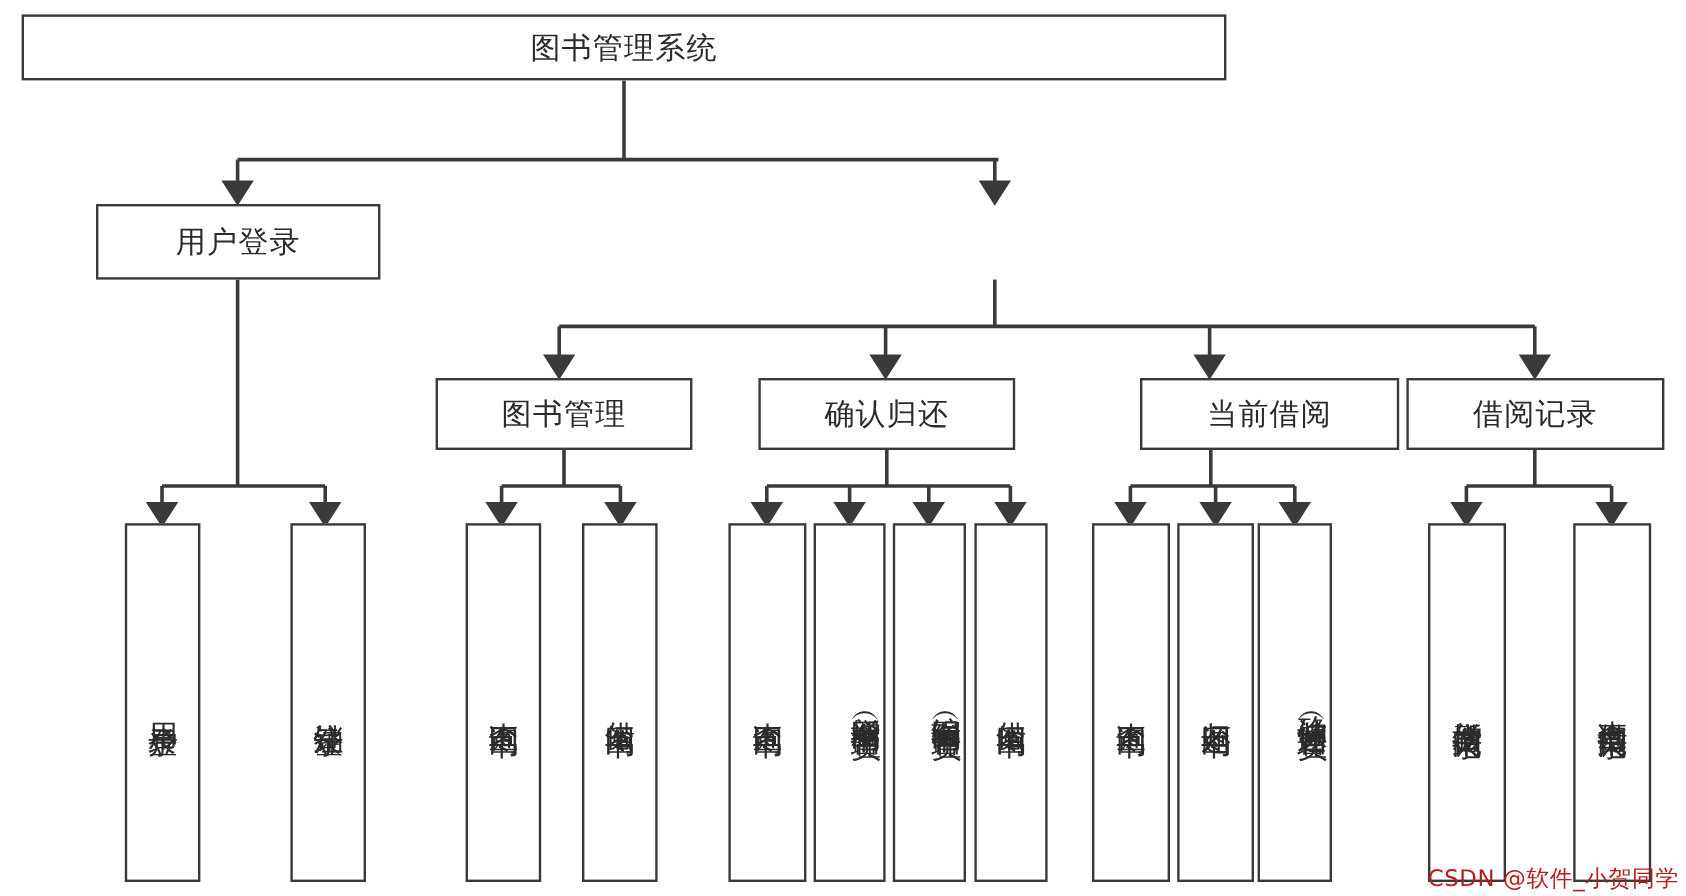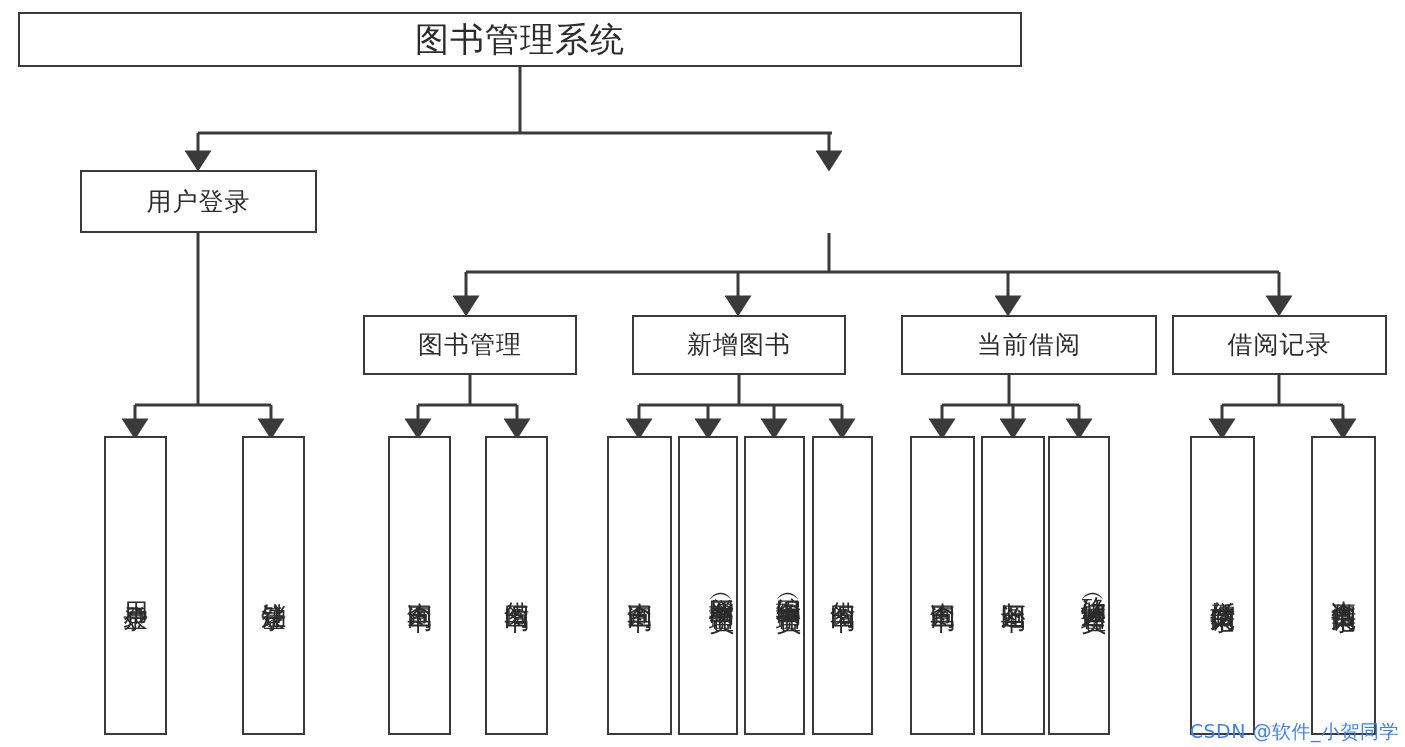--- a/index.html
+++ b/index.html
@@ -2,25 +2,25 @@
 <html><head>
 <meta charset="utf-8">
 <style>
   html,body{margin:0;padding:0;background:#ffffff;}
   body{width:1405px;height:747px;font-family:"DejaVu Sans","Liberation Sans",sans-serif;}
   #stage{position:relative;width:1405px;height:747px;overflow:hidden;background:#fff;}
   #wires{position:absolute;left:0;top:0;width:1405px;height:747px;}
   .node{position:absolute;box-sizing:border-box;background:#ffffff;border:2.5px solid #3a3a3a;
         display:flex;align-items:center;justify-content:center;color:#2b2b2b;}
   .node.h{font-size:25px;letter-spacing:1px;line-height:1.1;}
-  .node.root{font-size:34px;}
+  .node.root{font-size:25px;}
   .node.v{writing-mode:vertical-rl;text-orientation:upright;font-size:25px;
           line-height:1.18;letter-spacing:2px;padding:14px 0;align-items:flex-start;justify-content:center;}
   .node.v span{display:block;}
-  .wm{position:absolute;right:6px;bottom:2px;font-size:19px;color:#3b82f6;letter-spacing:0.5px;
+  .wm{position:absolute;right:6px;bottom:2px;font-size:19px;color:#b91c1c;letter-spacing:0.5px;
       white-space:nowrap;font-family:"DejaVu Sans","Liberation Sans",sans-serif;}
 </style>
 </head>
 <body>
 
 <div id="stage">
 
   <svg id="wires" viewBox="0 0 1405 747">
     <defs>
       <marker id="arw" markerWidth="9" markerHeight="9" refX="3.2" refY="4.5" orient="auto" markerUnits="strokeWidth">
@@ -71,23 +71,23 @@
     </g>
   </svg>
 
   <div class="node h root" style="left:18px;top:12px;width:1004px;height:55px;">图书管理系统</div>
 
   <div class="node h" style="left:80px;top:170px;width:237px;height:63px;">用户登录</div>
 
 
   <div class="node h" style="left:363px;top:315px;width:214px;height:60px;">图书管理</div>
 
-  <div class="node h" style="left:632px;top:315px;width:214px;height:60px;">新增图书</div>
+  <div class="node h" style="left:632px;top:315px;width:214px;height:60px;">确认归还</div>
 
-  <div class="node h" style="left:901px;top:315px;width:256px;height:60px;">当前借阅</div>
+  <div class="node h" style="left:950px;top:315px;width:216px;height:60px;">当前借阅</div>
 
   <div class="node h" style="left:1172px;top:315px;width:215px;height:60px;">借阅记录</div>
 
   <div class="node v" style="left:104px;top:436px;width:63px;height:299px;align-items:center;">
     <span>用户登录</span>
   </div>
   <div class="node v" style="left:242px;top:436px;width:63px;height:299px;align-items:center;">
     <span>注销登录</span>
   </div>
   <div class="node v" style="left:388px;top:436px;width:63px;height:299px;align-items:center;">

